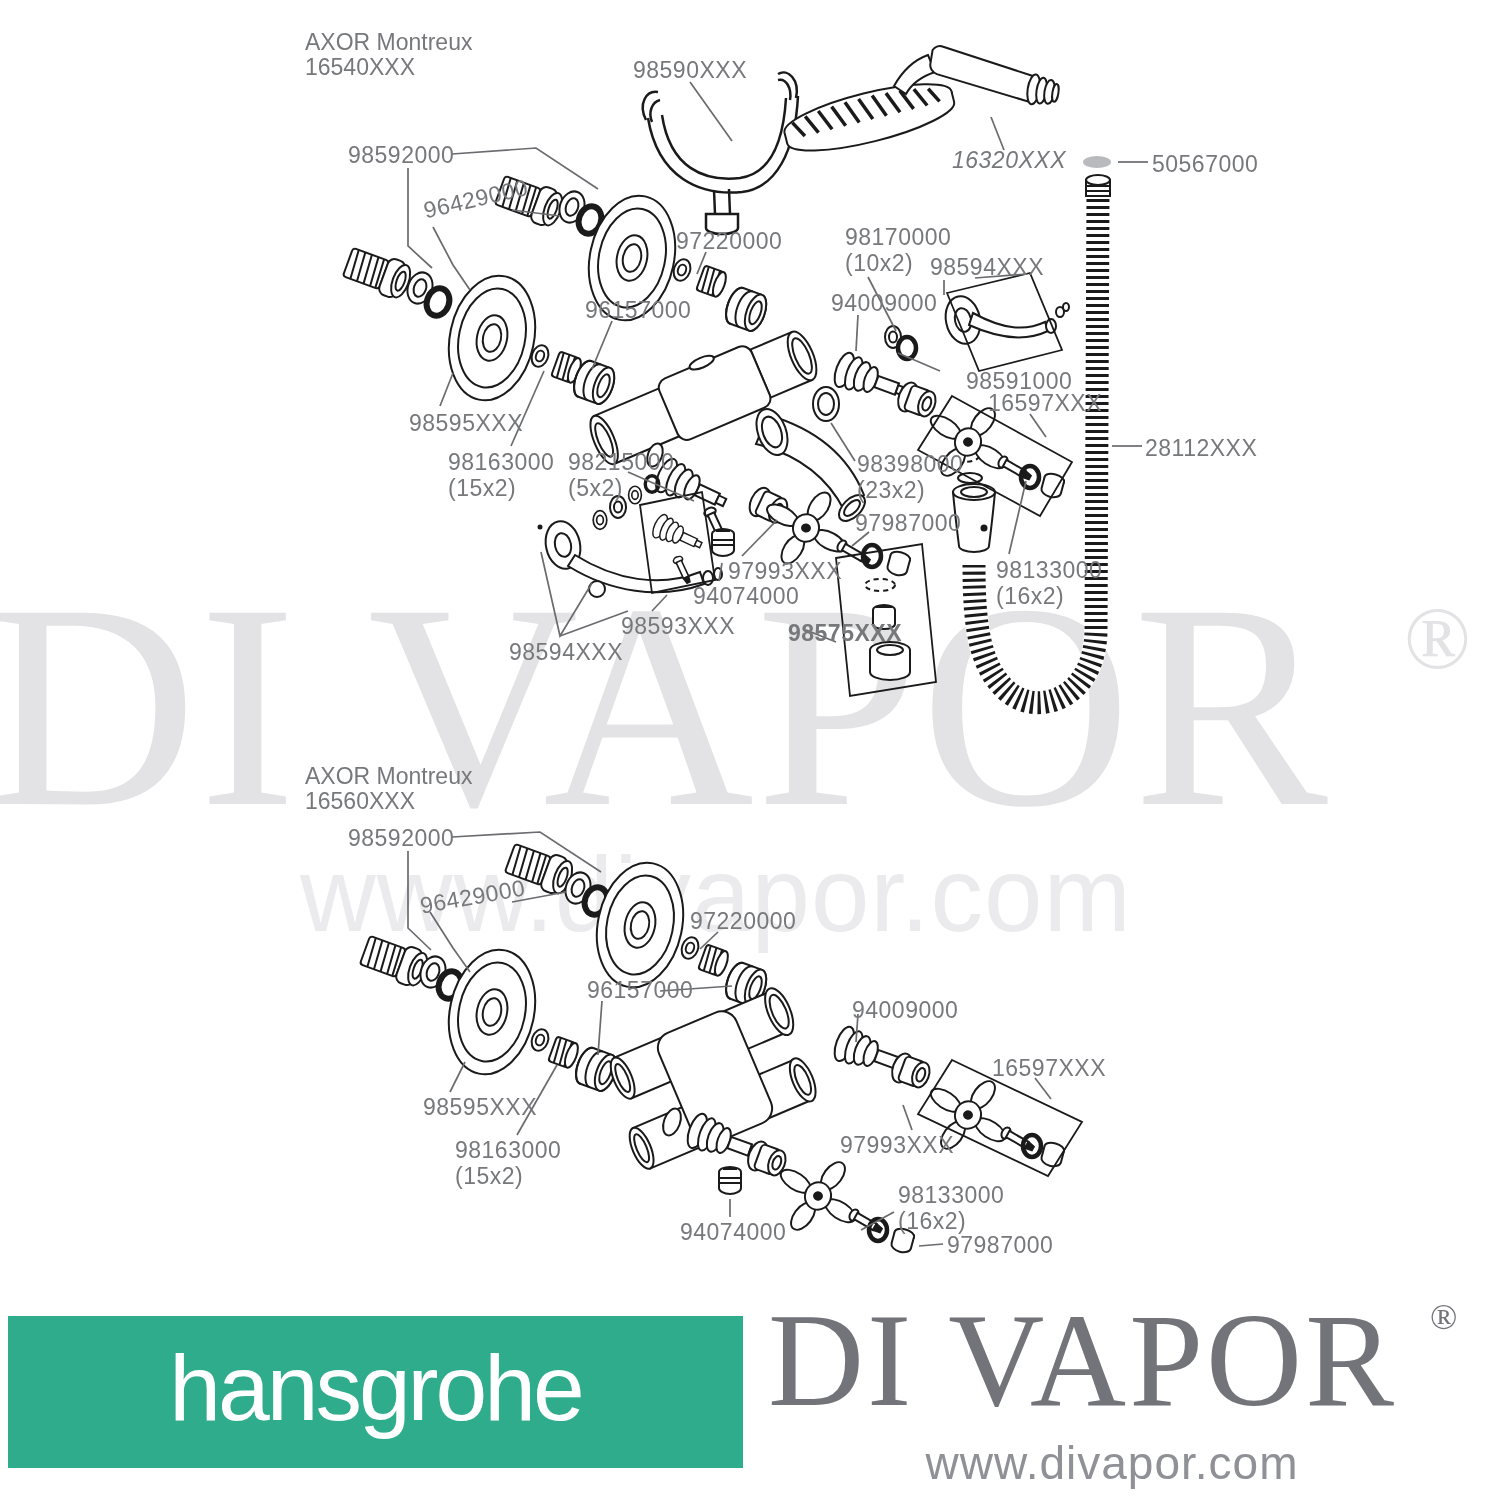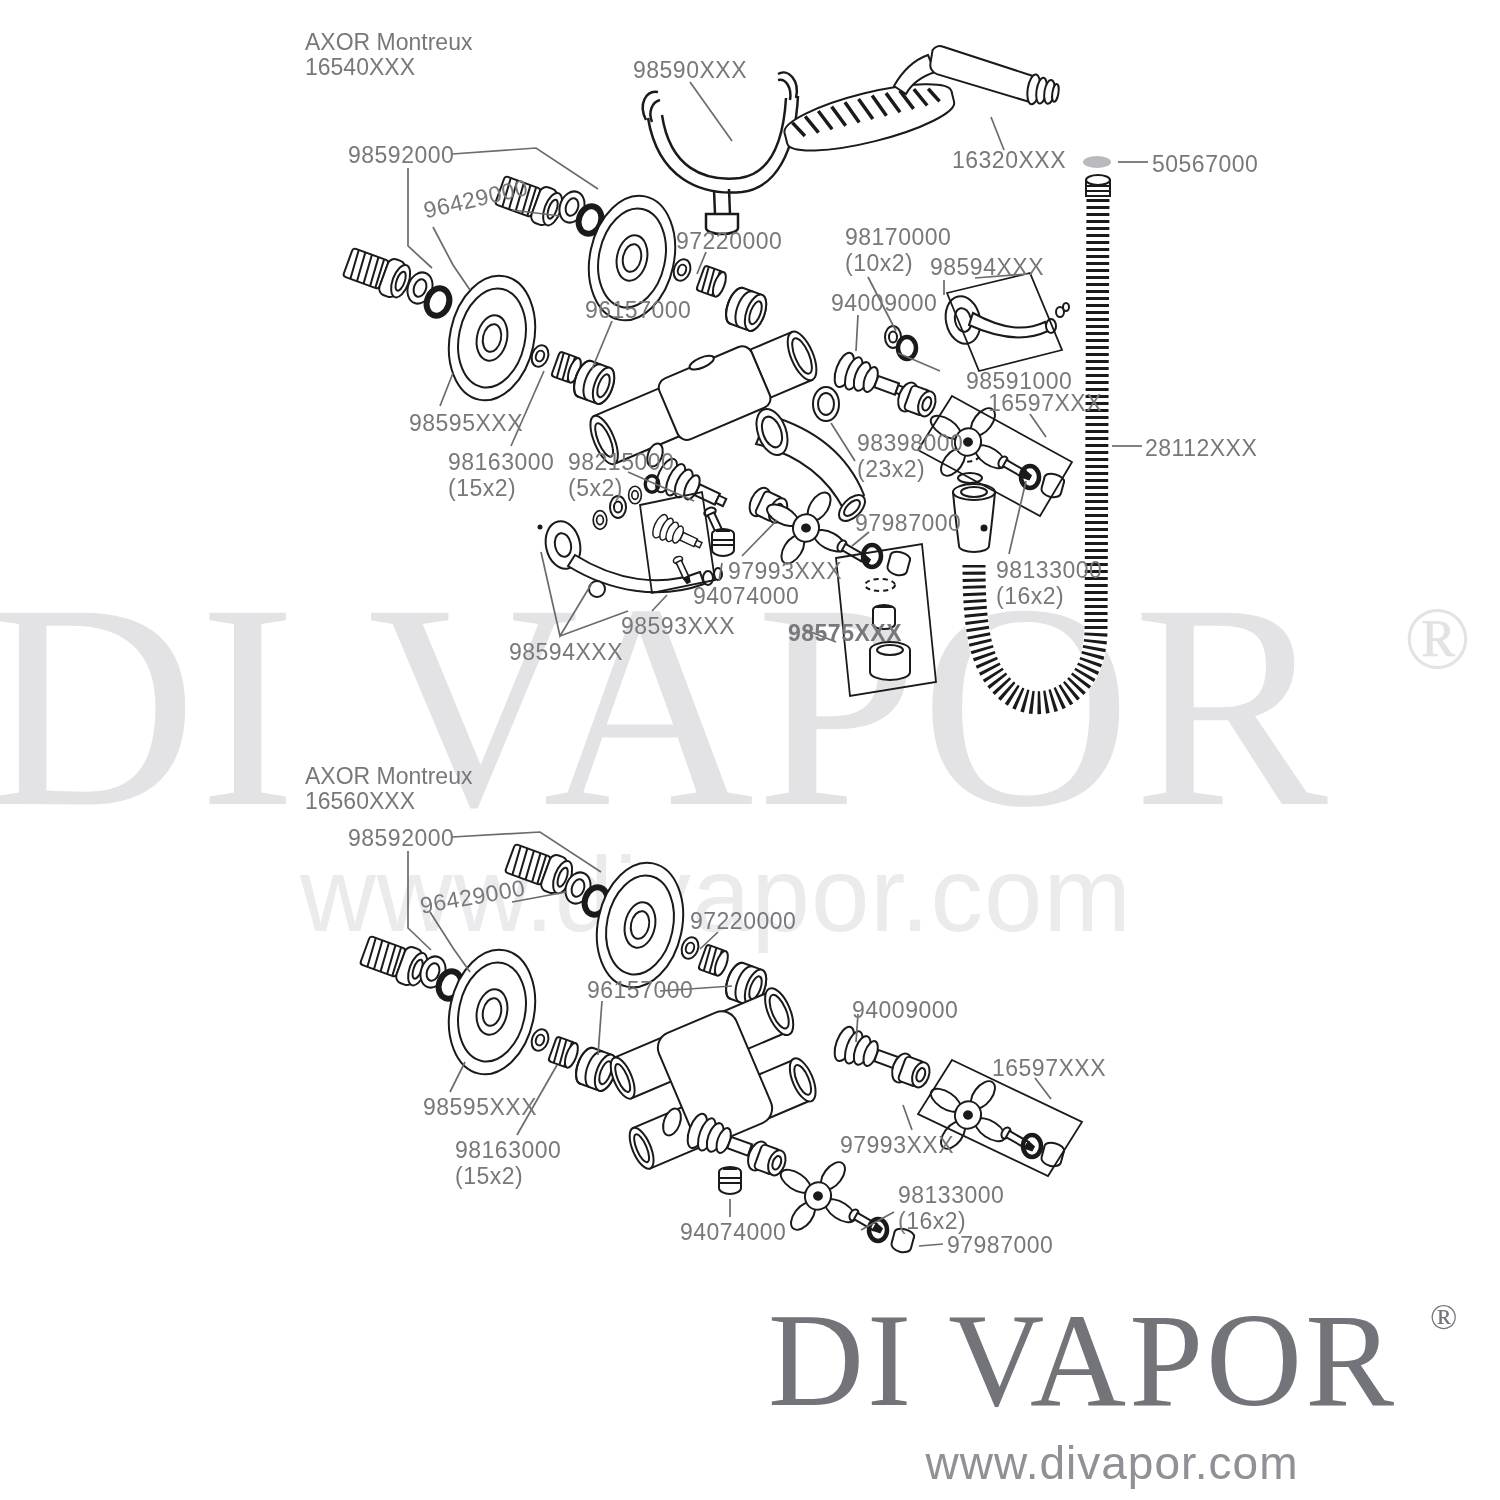--- a/index.html
+++ b/index.html
@@ -387,21 +387,21 @@
       </div>
       <div class="part-label" style="left: 348px; top: 142px;">
         <div>98592000</div>
       </div>
       <div class="part-label" style="left: 421px; top: 198px; transform: rotate(-13deg);">
         <div>96429000</div>
       </div>
       <div class="part-label" style="left: 633px; top: 57px;">
         <div>98590XXX</div>
       </div>
-      <div class="part-label" style="left: 952px; top: 147px;">
+      <div class="part-label" style="left: 952px; top: 147px; font-style: italic;">
         <div>16320XXX</div>
       </div>
       <div class="part-label" style="left: 1152px; top: 151px;">
         <div>50567000</div>
       </div>
       <div class="part-label" style="left: 676px; top: 228px;">
         <div>97220000</div>
       </div>
       <div class="part-label" style="left: 825px; top: 224px; margin-left: 20px;">
         <div>98170000</div>
@@ -426,21 +426,21 @@
         <div>98595XXX</div>
       </div>
       <div class="part-label" style="left: 448px; top: 449px;">
         <div>98163000</div>
         <div>(15x2)</div>
       </div>
       <div class="part-label" style="left: 558px; top: 449px; margin-left: 10px;">
         <div>98215000</div>
         <div>(5x2)</div>
       </div>
-      <div class="part-label" style="left: 857px; top: 430px;">
+      <div class="part-label" style="left: 857px; top: 451px;">
         <div>98398000</div>
         <div>(23x2)</div>
       </div>
       <div class="part-label" style="left: 1145px; top: 435px;">
         <div>28112XXX</div>
       </div>
       <div class="part-label" style="left: 855px; top: 510px;">
         <div>97987000</div>
       </div>
       <div class="part-label" style="left: 728px; top: 558px;">
@@ -500,19 +500,22 @@
       </div>
       <div class="part-label" style="left: 680px; top: 1219px;">
         <div>94074000</div>
       </div>
       <div class="part-label" style="left: 947px; top: 1232px;">
         <div>97987000</div>
       </div>
     </div>
 
   <div class="footer">
+    <div class="hg-box">
+      <span class="hg-text">hansgrohe</span>
+    </div>
     <div class="dv">
       <div class="dv-name">DI VAPOR</div>
       <div class="dv-reg">®</div>
       <div class="dv-url">www.divapor.com</div>
     </div>
   </div>
 </div>
 
 </body></html>

